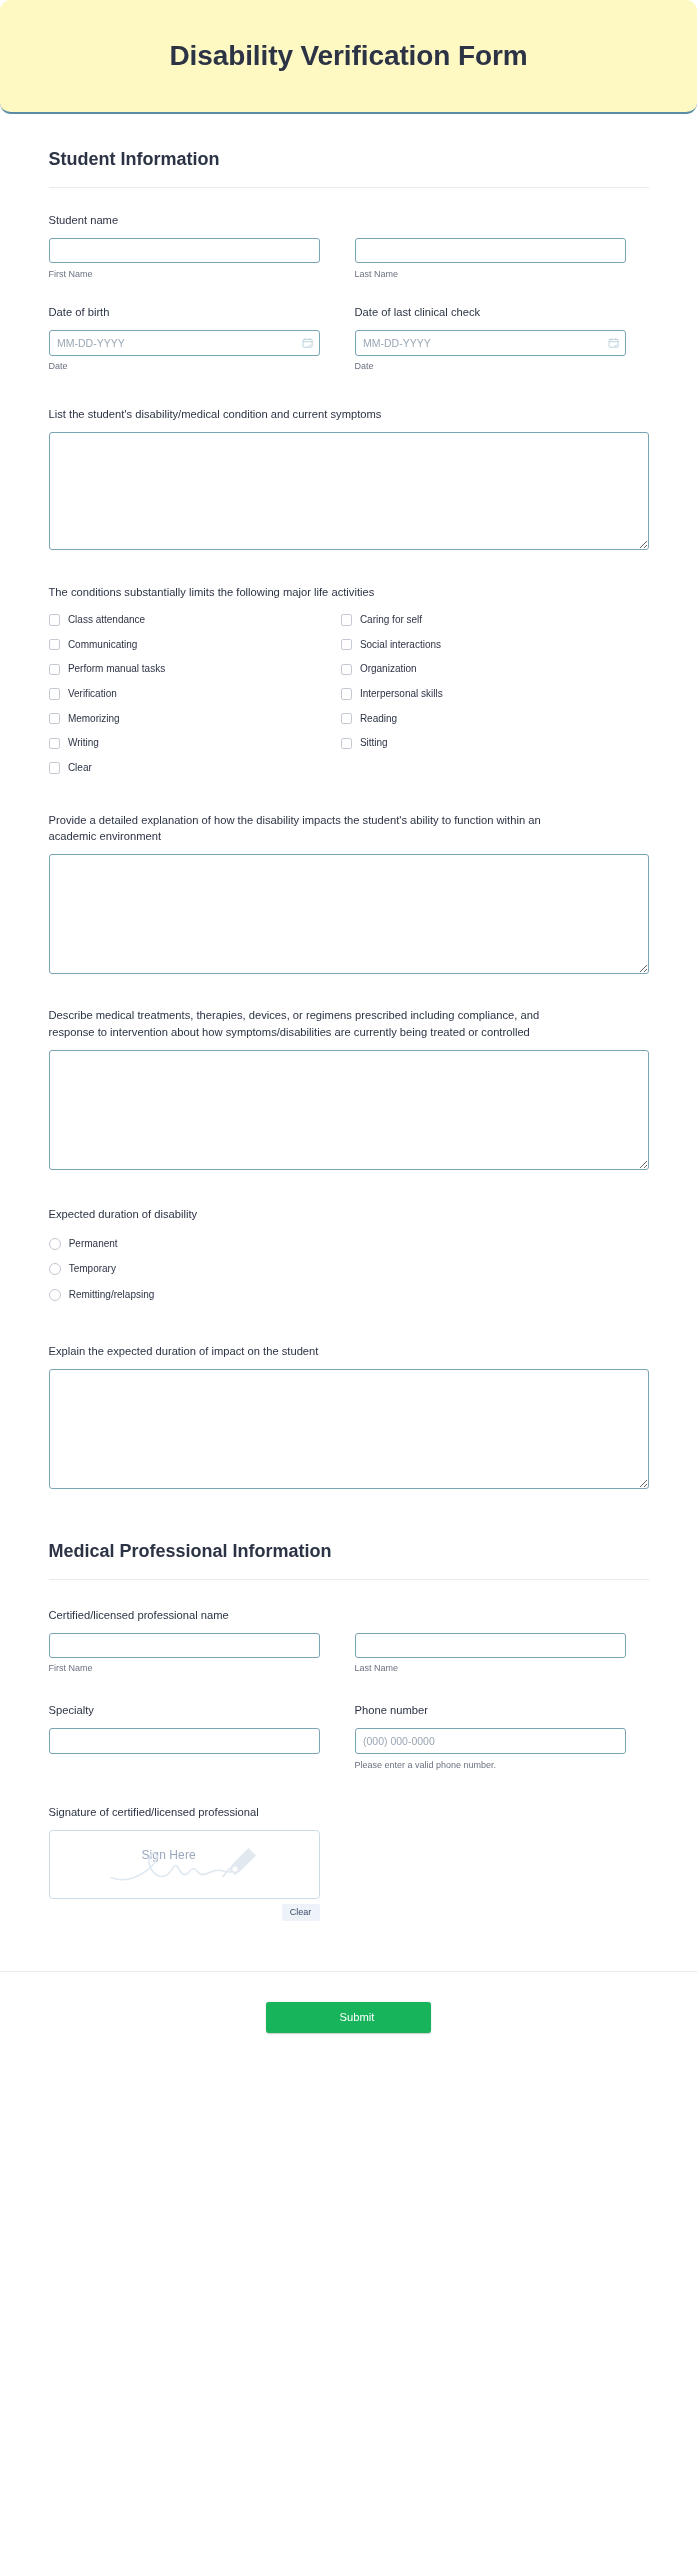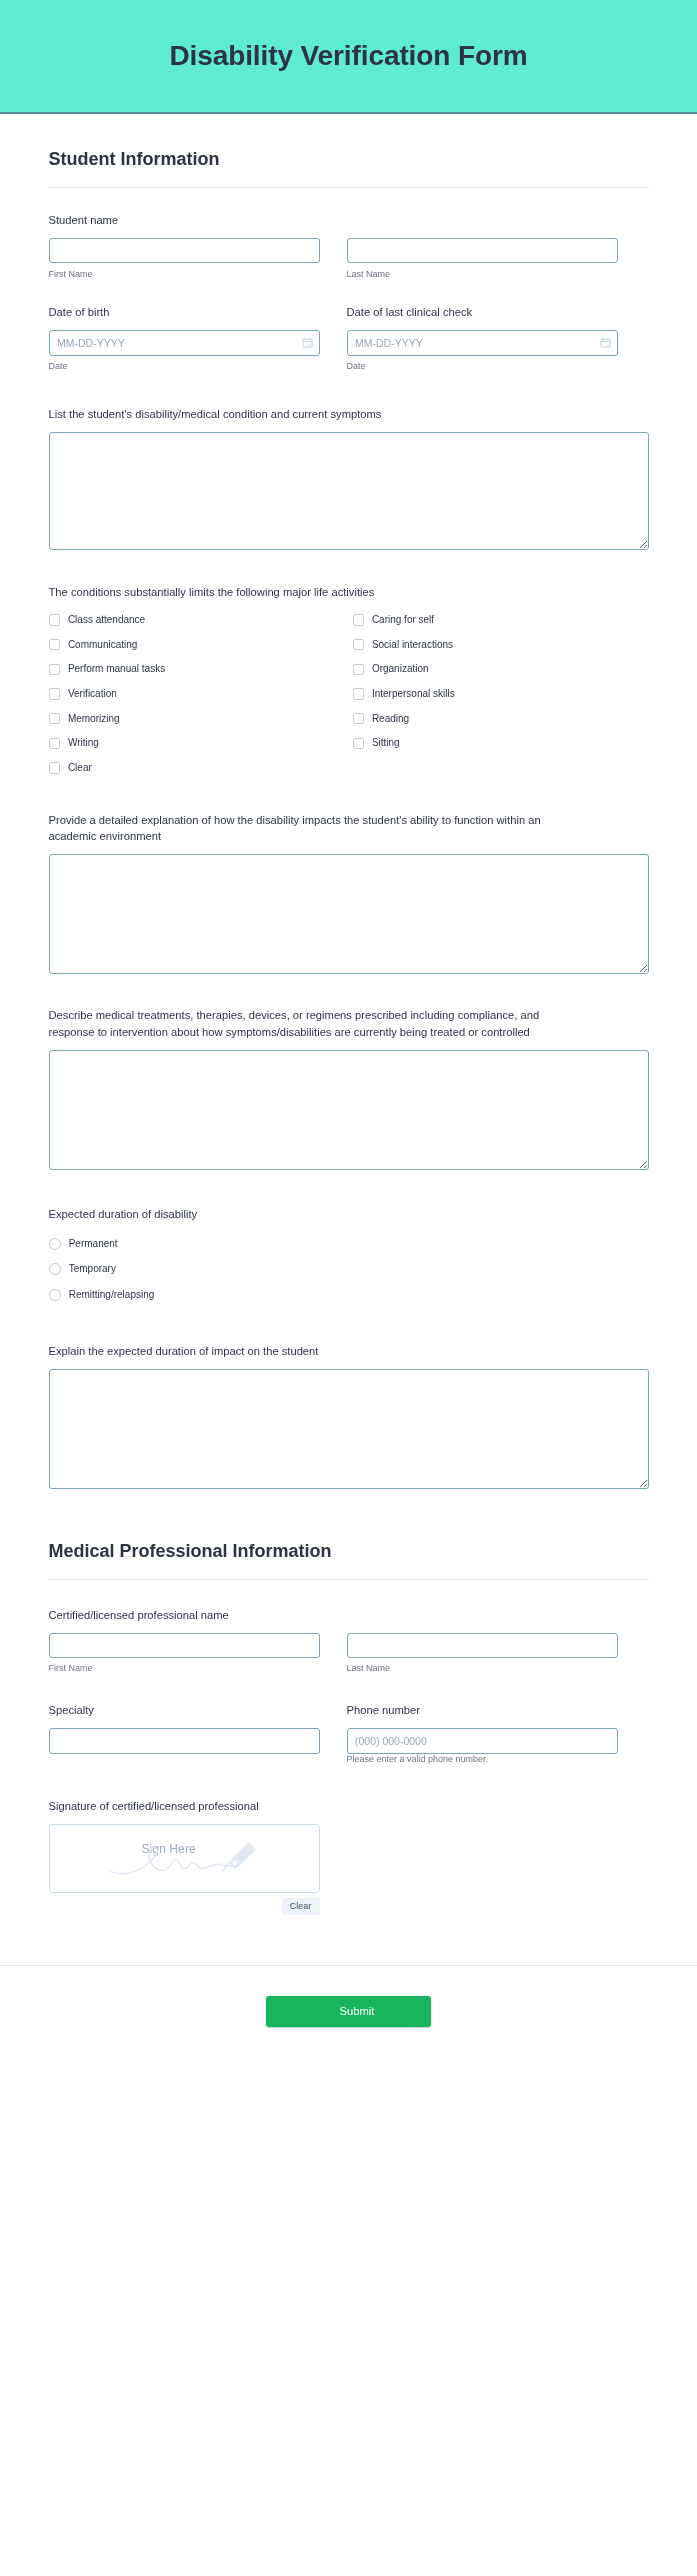--- a/index.html
+++ b/index.html
@@ -22,21 +22,22 @@
     position: relative;
   }
 
   
   .form-header {
     height: 114px;
     border-bottom: 2.2px solid #5b8ca6;
     display: flex;
     align-items: center;
     justify-content: center;
-    background: #5eead4;
+    background: #fef9c3;
+    border-radius: 11px;
   }
   .form-title {
     font-size: 28px;
     font-weight: bold;
     color: #2c3345;
     letter-spacing: -0.1px;
     line-height: 1.1;
     text-align: center;
   }
 
@@ -79,20 +80,21 @@
   }
   .sub-label {
     font-size: 9px;
     color: #6b7280;
     margin-top: 5.2px;
     line-height: 1.3;
   }
   .hint {
     font-size: 9px;
     color: #6b7280;
+    margin-top: 6px;
     line-height: 1.3;
   }
 
   
   .txt {
     width: 100%;
     height: 25.5px;
     border: 0.7px solid #7aa5b5;
     border-radius: 3px;
     background: #ffffff;
@@ -116,21 +118,21 @@
     outline: none;
     resize: vertical;
     display: block;
   }
   .ta-tall { height: 118px; }
   .ta-mid  { height: 120px; }
 
   
   .row2 {
     display: flex;
-    gap: 27px;
+    gap: 35px;
   }
   .col {
     width: 271px;
     flex: 0 0 271px;
   }
 
   
   .date-wrap { position: relative; }
   .date-wrap .txt { padding-right: 24px; }
   .cal-icon {
@@ -140,21 +142,21 @@
     transform: translateY(-50%);
     width: 11.2px;
     height: 11.2px;
     pointer-events: none;
     color: #aac6d4;
   }
 
   
   .check-grid {
     display: flex;
-    gap: 12px;
+    gap: 0;
     margin-top: 1.5px;
   }
   .check-col { width: 271px; flex: 0 0 271px; }
   .check-col.right { margin-left: 21px; }
 
   .check-item {
     display: flex;
     align-items: center;
     gap: 8.2px;
     height: 21px;

